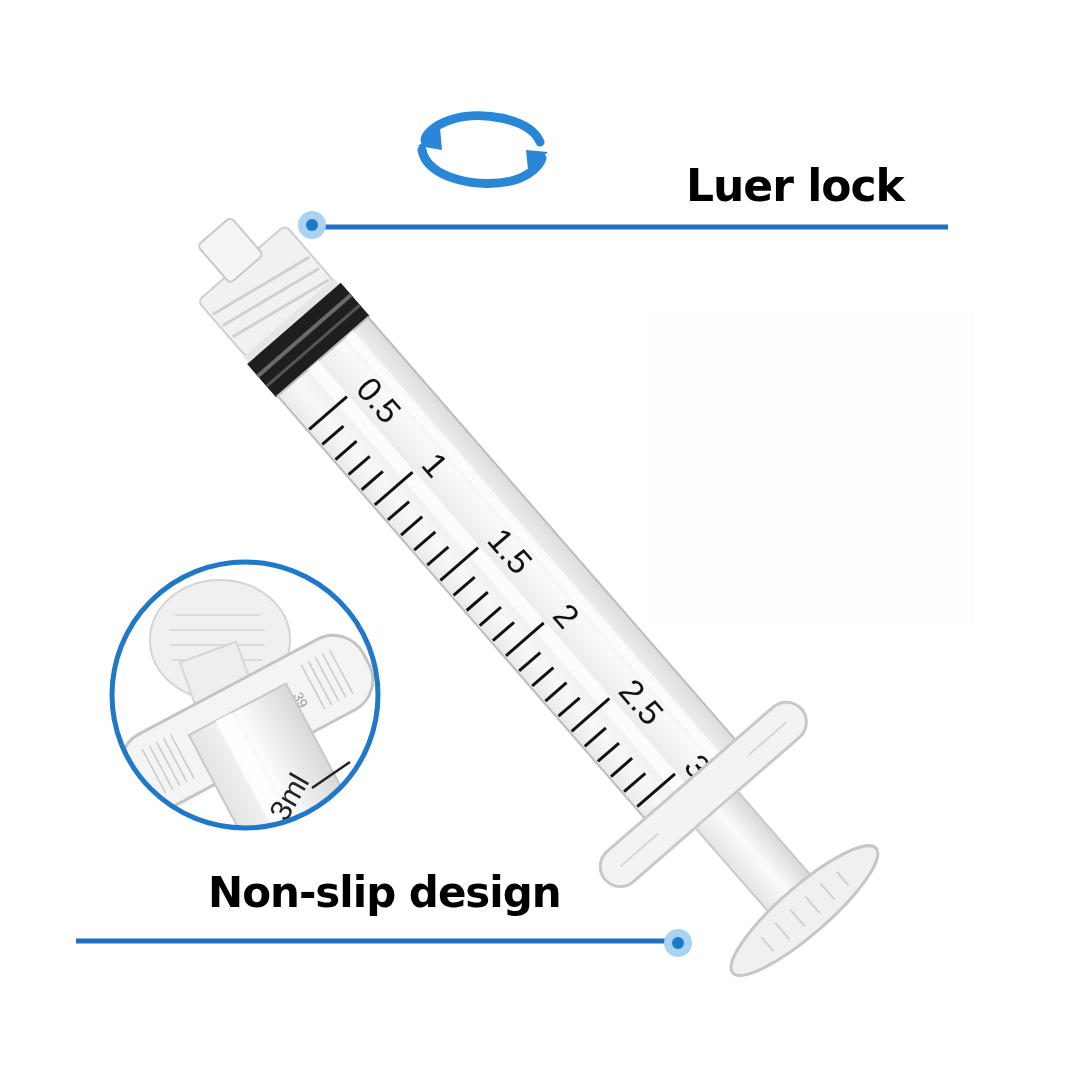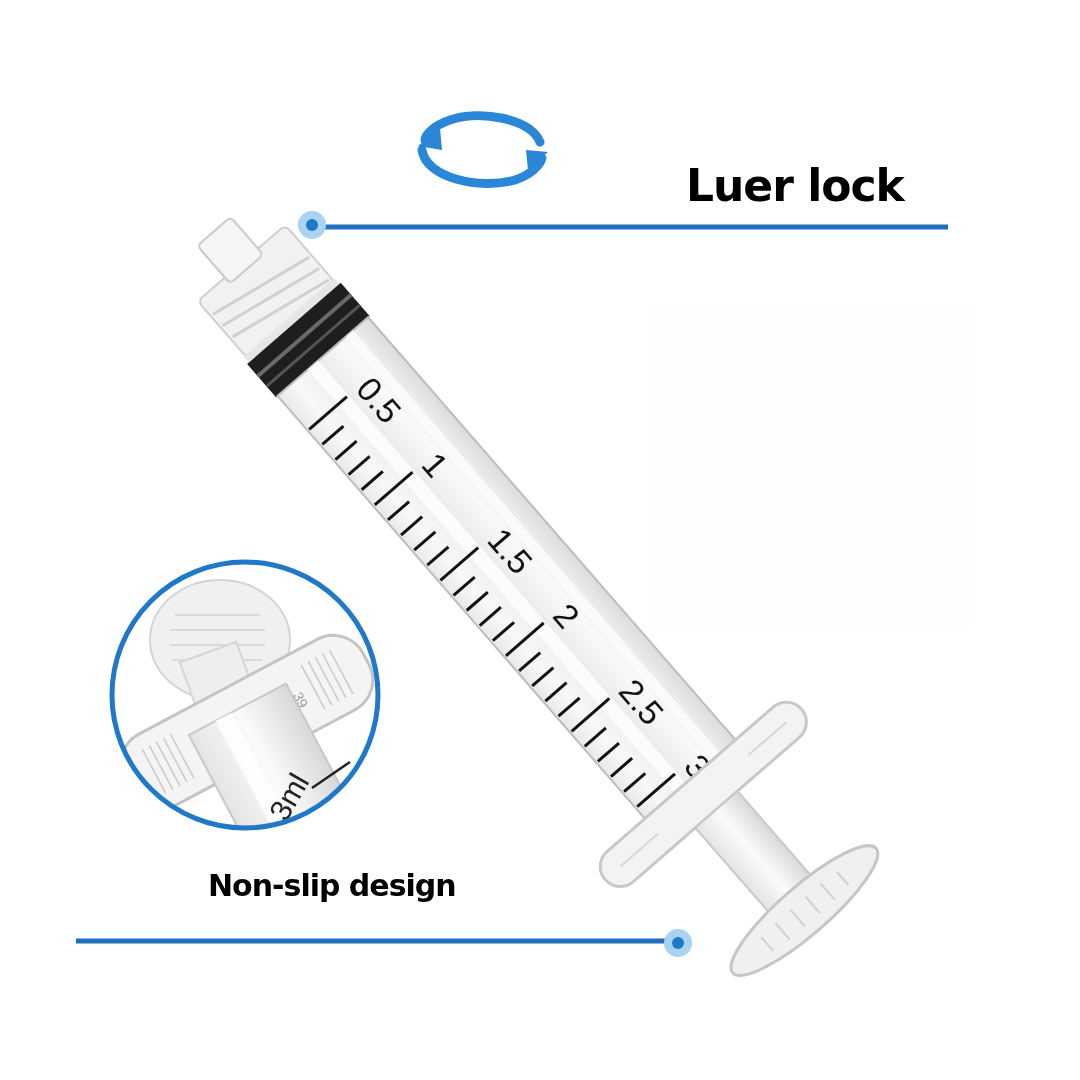--- a/index.html
+++ b/index.html
@@ -3,21 +3,21 @@
 <meta charset="utf-8">
 <style>
   html, body { margin:0; padding:0; background:#ffffff; }
   body { width:1080px; height:1080px; position:relative; overflow:hidden; font-family:"DejaVu Sans", sans-serif; }
   .canvas { position:absolute; left:0; top:0; width:1080px; height:1080px; }
   .label {
     position:absolute; font-family:"DejaVu Sans", sans-serif; font-weight:bold;
     color:#000; white-space:nowrap; letter-spacing:-1px;
   }
   .label-luer { left:686px; top:160px; font-size:44px; }
-  .label-nonslip { left:208px; top:868px; font-size:30px; }
+  .label-nonslip { left:208px; top:868px; font-size:42px; }
   .faint-panel { position:absolute; left:648px; top:310px; width:325px; height:315px; background:#fdfdfd; }
 </style>
 </head>
 <body>
 
 <div class="faint-panel"></div>
 
 <svg class="canvas" viewBox="0 0 1080 1080" xmlns="http://www.w3.org/2000/svg">
   <defs>
     <linearGradient id="barrel" x1="0" x2="1" y1="0" y2="0">

